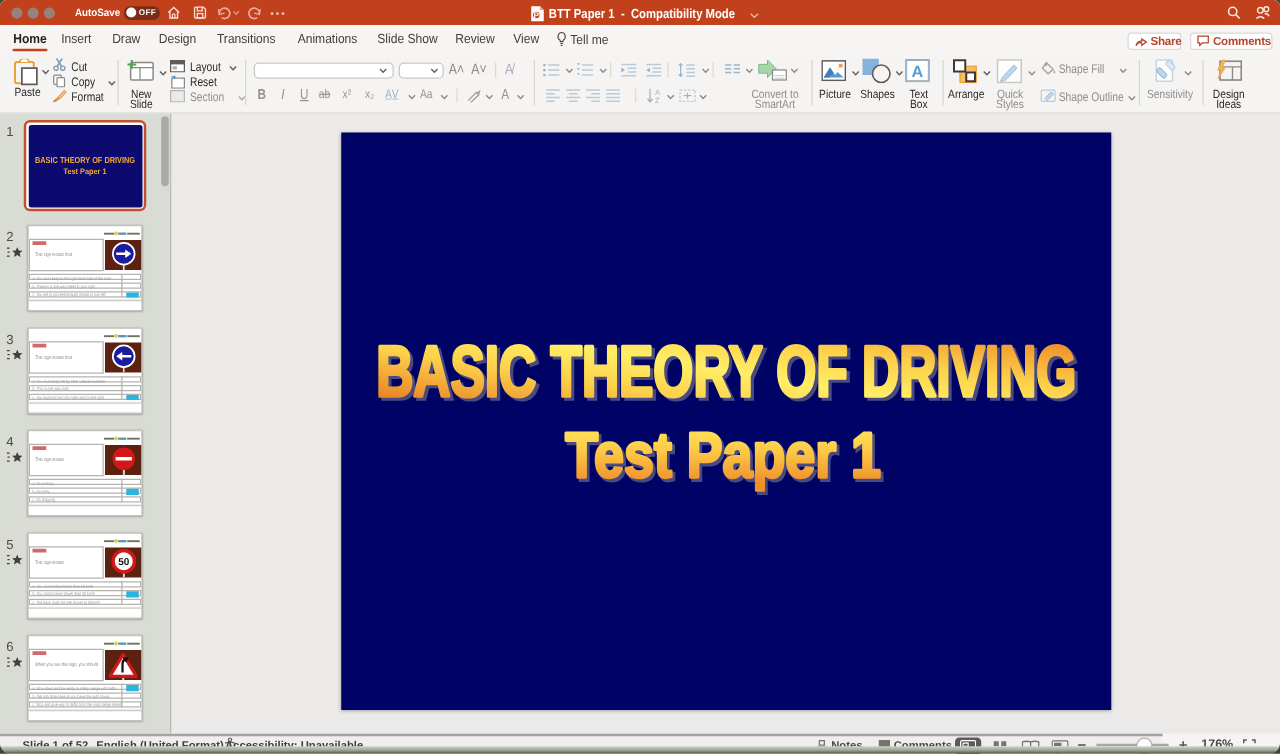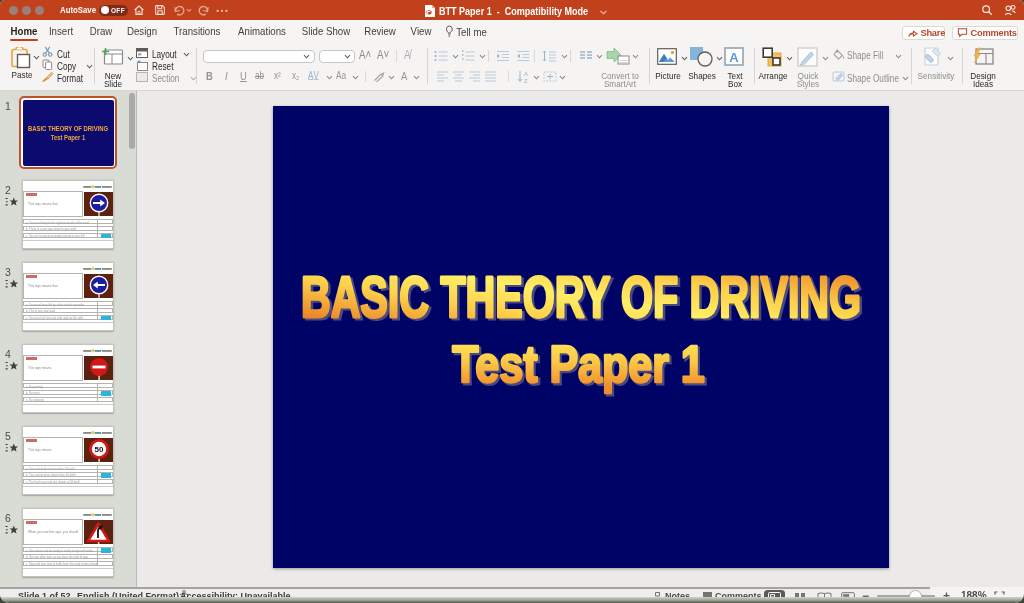--- a/index.html
+++ b/index.html
@@ -702,20 +702,20 @@
       </svg>
     <svg class="abs" style="left:841px;top:2.5px" width="14" height="11" viewBox="0 0 14 11">
         <rect x="0.7" y="0.7" width="12.6" height="7.6" rx="1" fill="none" stroke="#76746f" stroke-width="1"></rect>
         <rect x="2.2" y="2.2" width="6" height="2.6" fill="#76746f"></rect>
         <path d="M5 8.4 v1.5 M3 10.3 h4" stroke="#76746f" stroke-width="1"></path>
       </svg>
     <div class="sbtxt" style="left:862px;top:0px;font-size:12px;color:#5c5a57">−</div>
     <div class="abs" style="left:877px;top:6.2px;width:58px;height:1.6px;background:#a9a7a3;border-radius:1px"></div>
     <div class="abs" style="left:909px;top:0.5px;width:13px;height:13px;border-radius:50%;background:#fdfdfd;border:0.5px solid #b9b7b3;box-shadow:0 0.5px 1px rgba(0,0,0,0.3)"></div>
     <div class="sbtxt" style="left:943px;top:0px;font-size:12px;color:#5c5a57">+</div>
-    <div class="sbtxt" style="left:961px;top:1px;font-size:10px;color:#4c4a46">188%</div>
+    <div class="sbtxt" style="left:961px;top:1px;font-size:10px;color:#4c4a46">176%</div>
     <svg class="abs" style="left:994px;top:2px" width="11" height="11" viewBox="0 0 11 11">
         <path d="M1 3.5 V1 h2.5 M7.5 1 H10 v2.5 M10 7.5 V10 H7.5 M3.5 10 H1 V7.5" fill="none" stroke="#5c5a57" stroke-width="1.2"></path>
       </svg>
   </div>
   <div id="statusbar2"></div>
 
 </div>
 
 </body></html>

